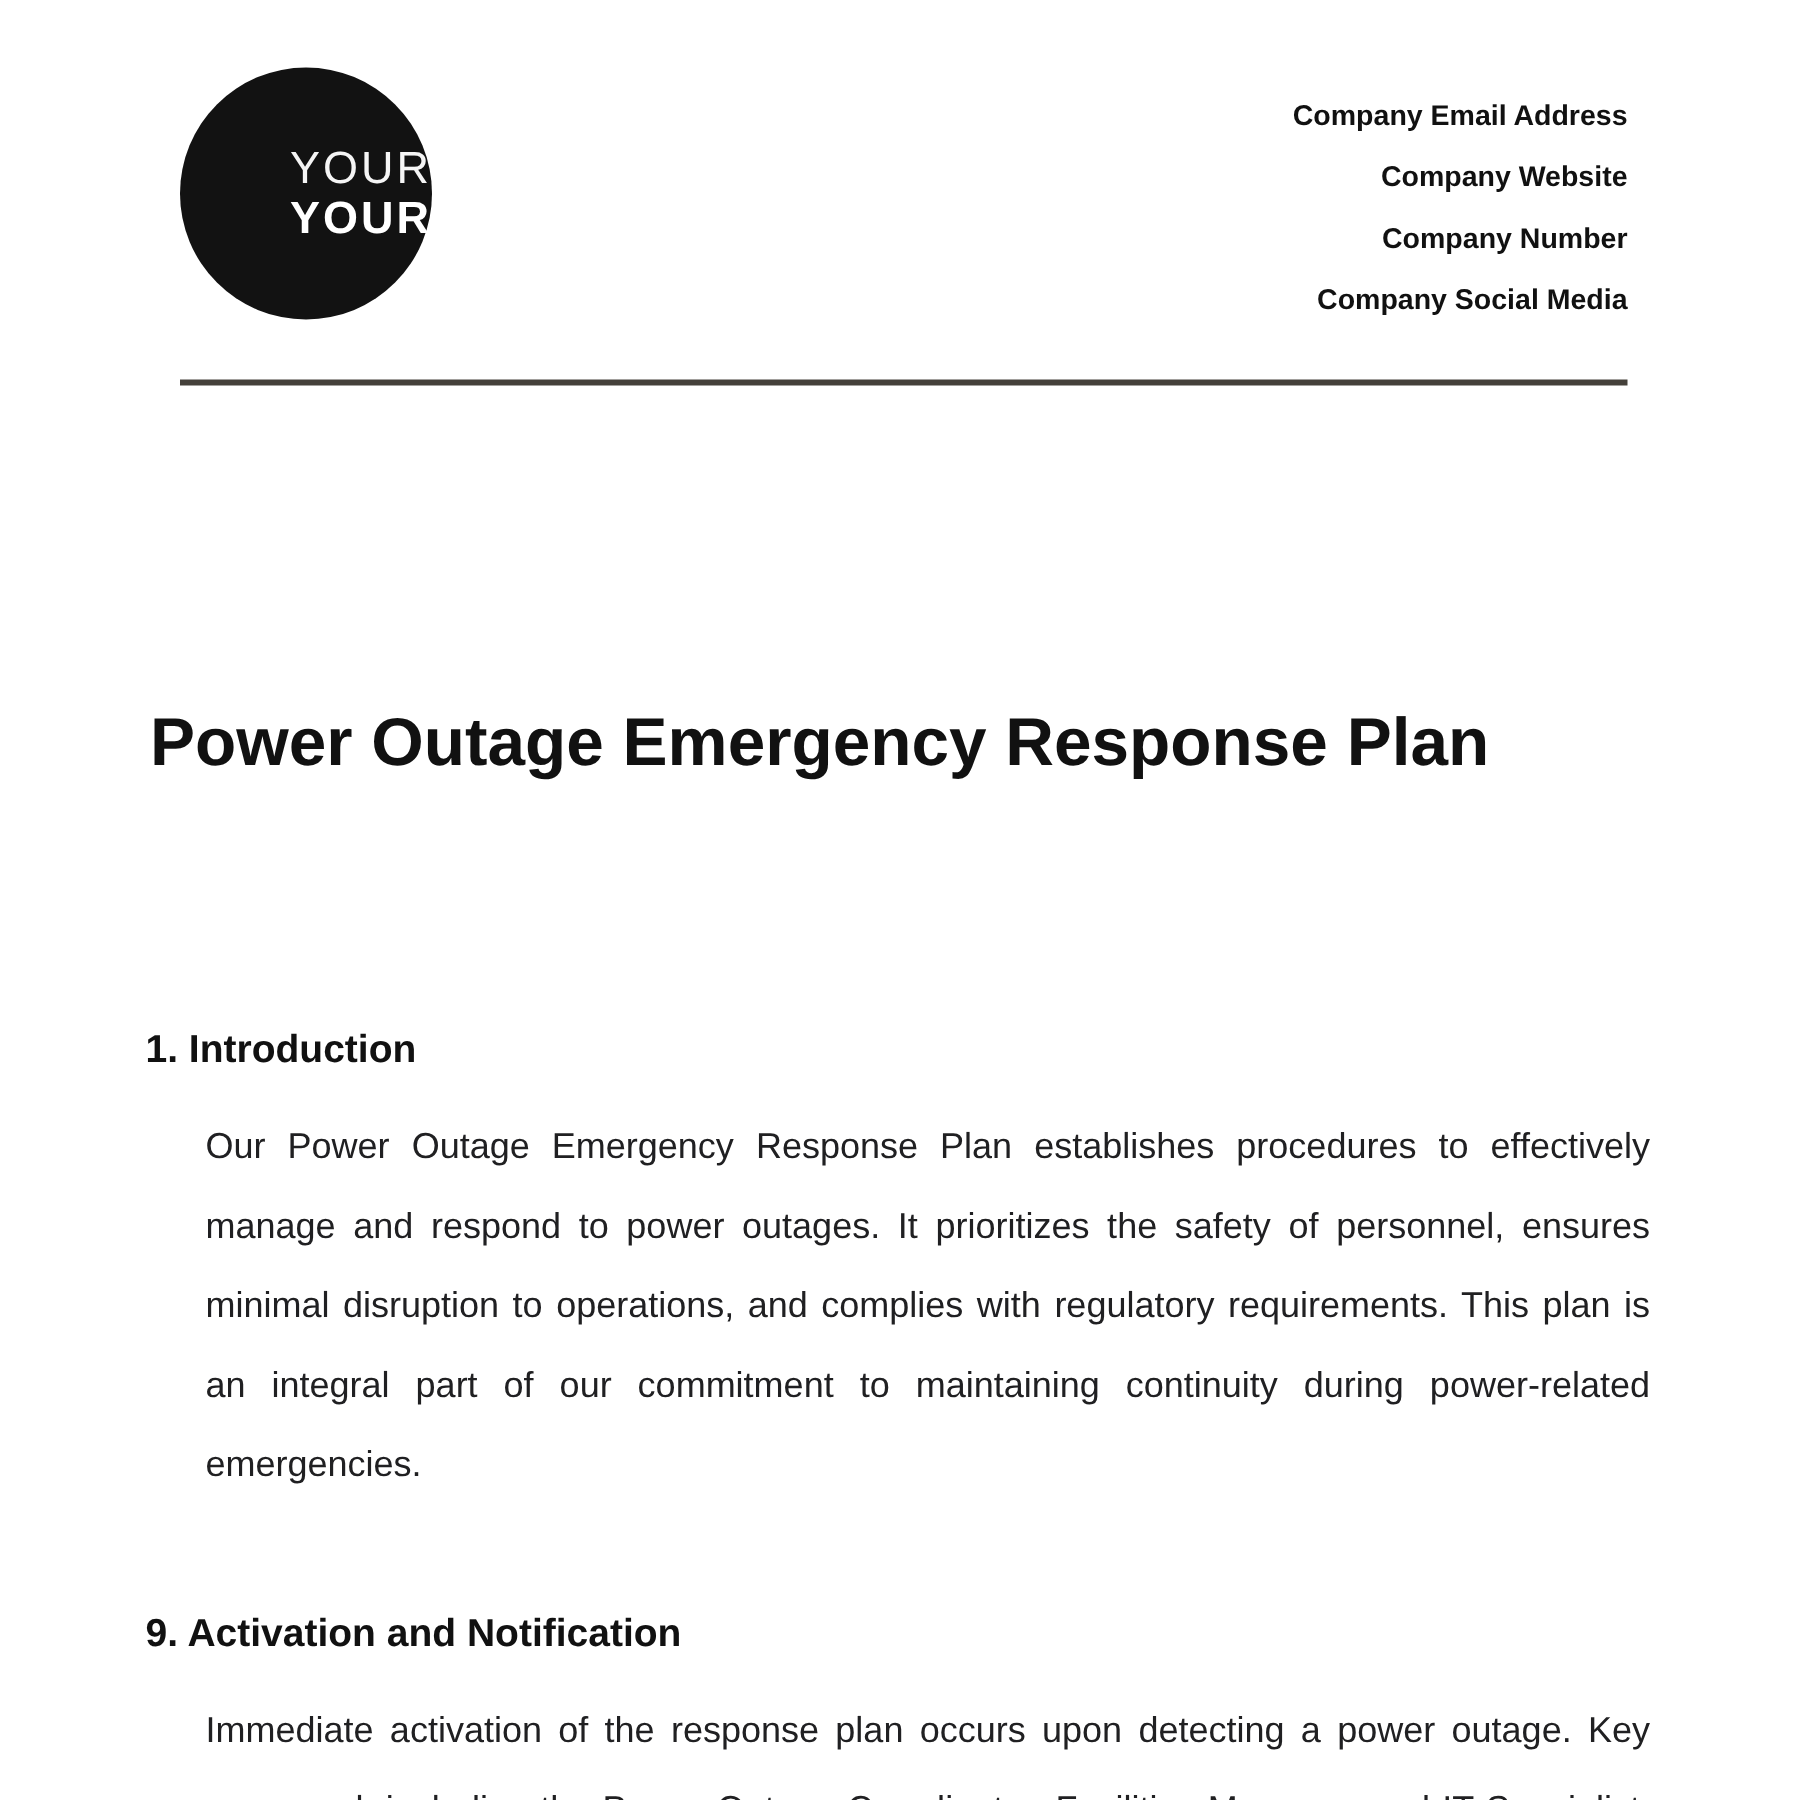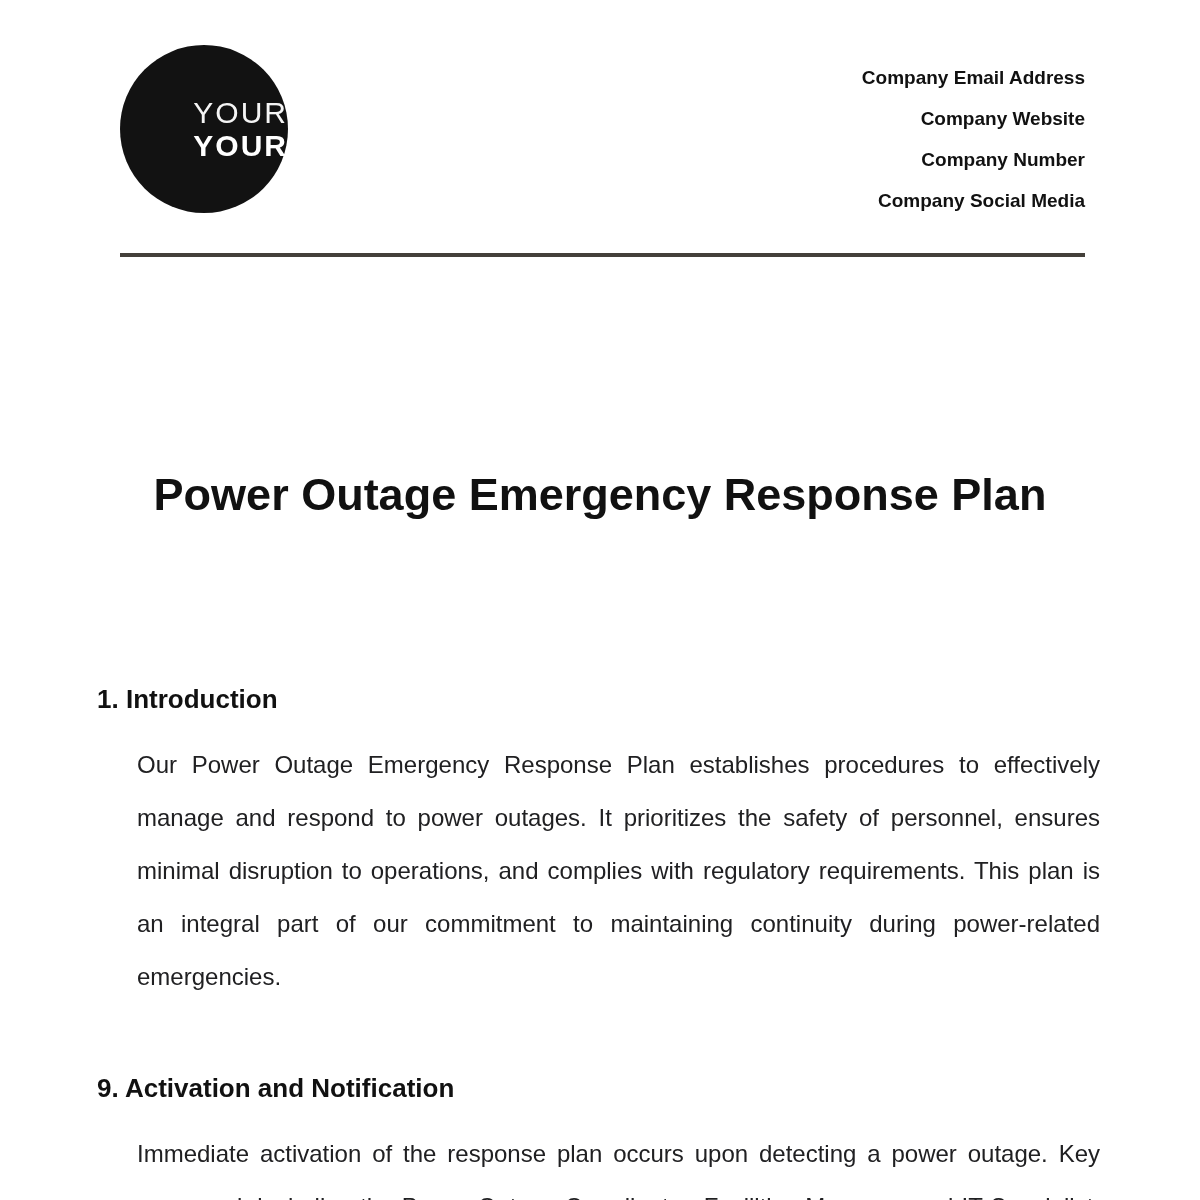--- a/index.html
+++ b/index.html
@@ -59,21 +59,20 @@
     color: #111111;
   }
   .divider {
     height: 4px;
     background: #44403a;
     margin: 32px 115px 0 120px;
   }
   
   .doc-title {
     margin-top: 212px;
-    text-align: center;
     font-size: 45px;
     font-weight: 700;
     color: #111111;
     letter-spacing: 0px;
     padding: 0 100px;
   }
   
   .content {
     padding: 0 100px 0 97px;
   }

